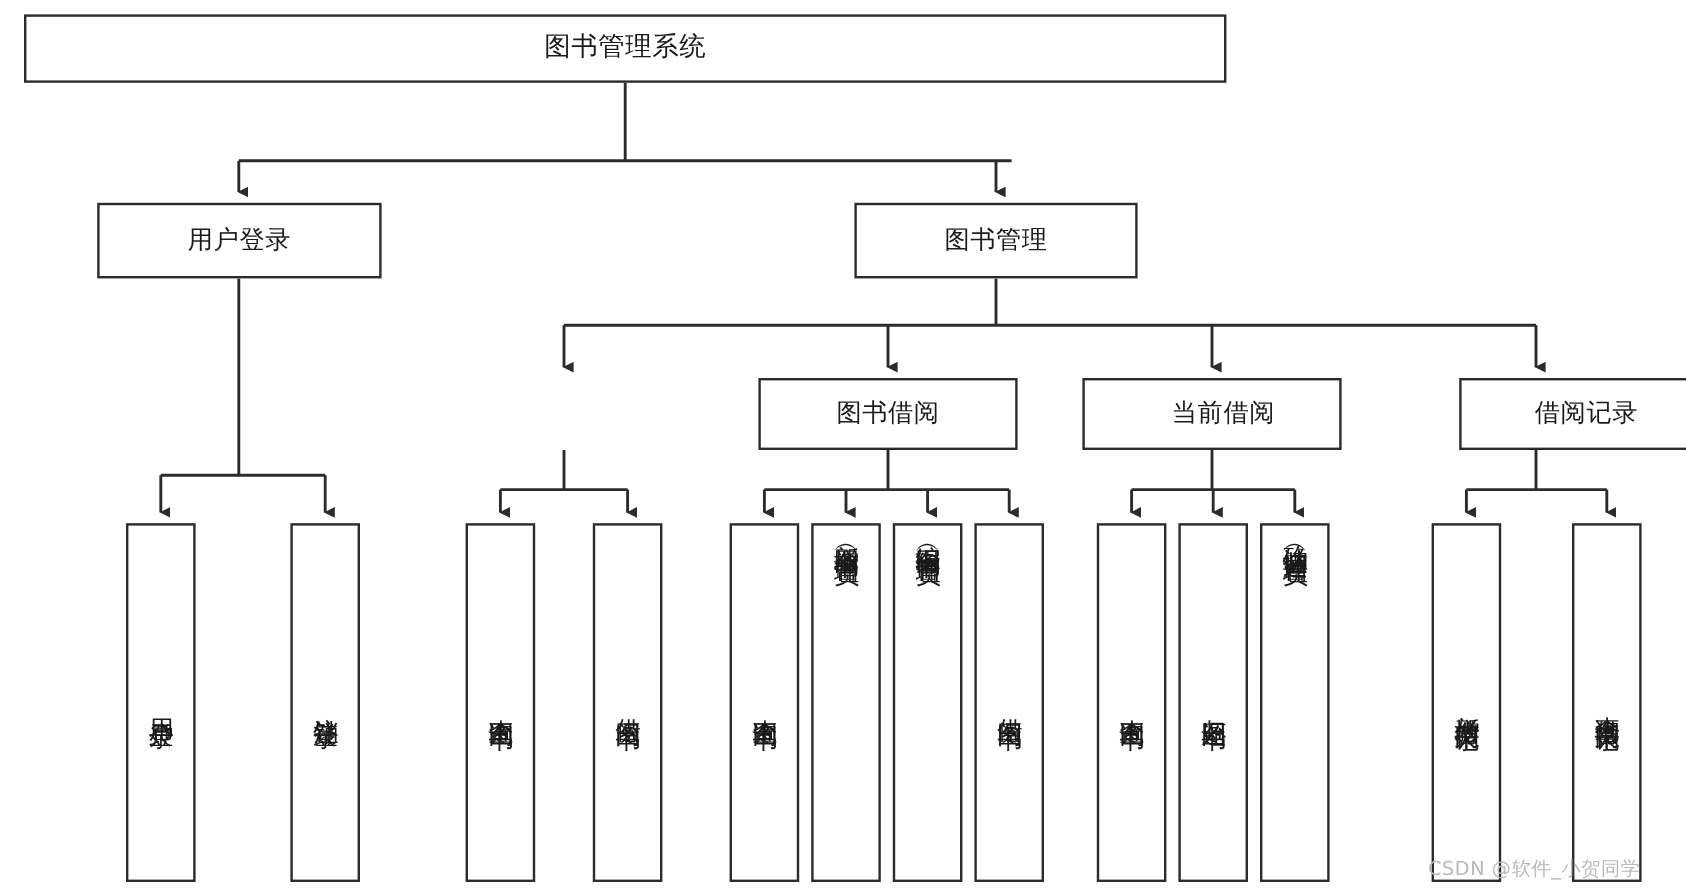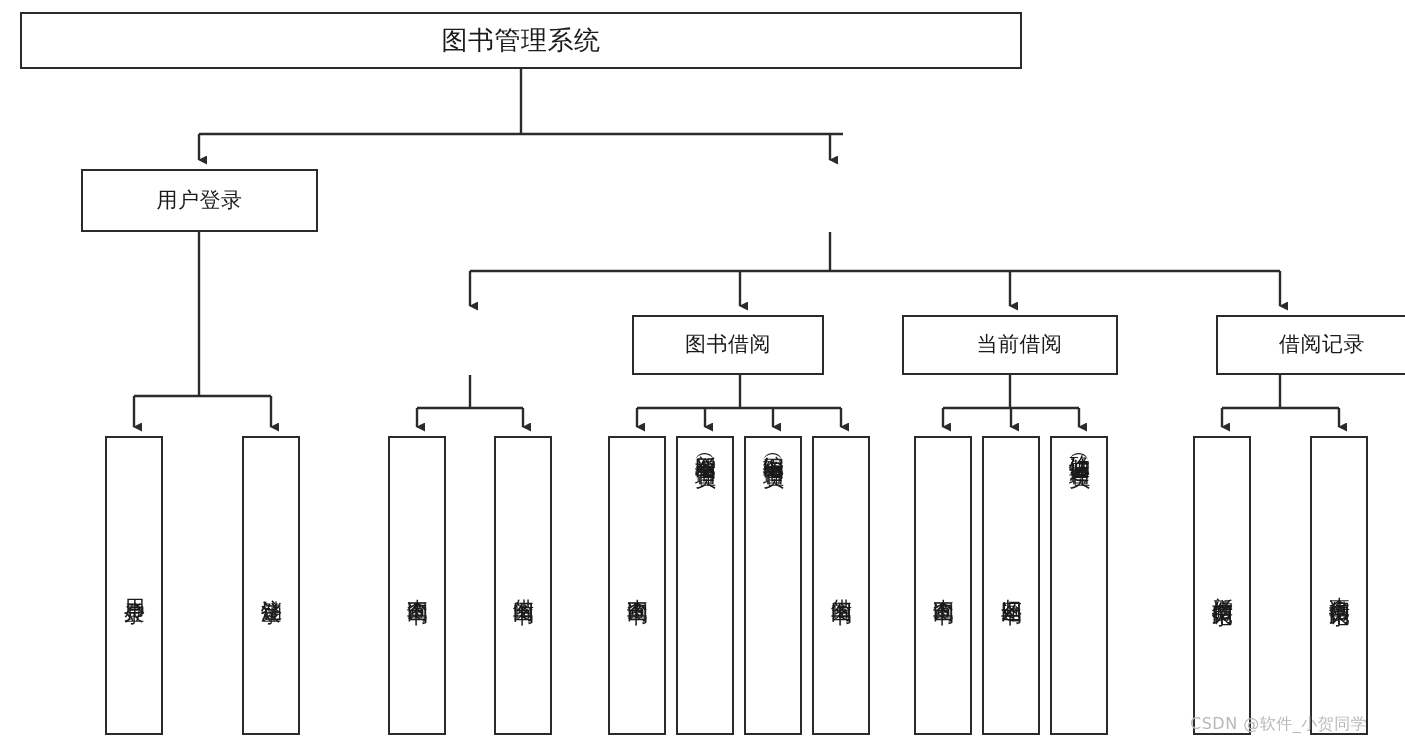--- a/index.html
+++ b/index.html
@@ -39,21 +39,21 @@
     text-align: center;
     line-height: 1.12;
     white-space: nowrap;
   }
   
   .node.h .label {
     font-size: 21px;
     letter-spacing: 0.5px;
   }
   .node.root .label {
-    font-size: 26px;
+    font-size: 22px;
   }
   
   .node.v {
     align-items: flex-start;
     padding-top: 0;
   }
   .node.v .label {
     writing-mode: vertical-rl;
     text-orientation: upright;
     font-size: 21px;
@@ -129,23 +129,26 @@
   </svg>
 
   <div class="node h root" style="left:20px; top:12px; width:1002px; height:57px;">
     <span class="label">图书管理系统</span>
   </div>
 
   <div class="node h" style="left:81px; top:169px; width:237px; height:63px;">
     <span class="label">用户登录</span>
   </div>
 
-
-
-  <div class="node h" style="left:632px; top:315px; width:192px; height:60px;">
+  <div class="node h" style="left:712px; top:169px; width:236px; height:63px;">
+    <span class="label">图书管理</span>
+  </div>
+
+
+  <div class="node h" style="left:632px; top:315px; width:216px; height:60px;">
     <span class="label">图书借阅</span>
   </div>
 
   <div class="node h" style="left:902px; top:315px; width:216px; height:60px;padding-left:19px;">
     <span class="label">当前借阅</span>
   </div>
 
   <div class="node h" style="left:1172px; top:315px; width:212px; height:60px;margin-left:44px;">
     <span class="label">借阅记录</span>
   </div>

